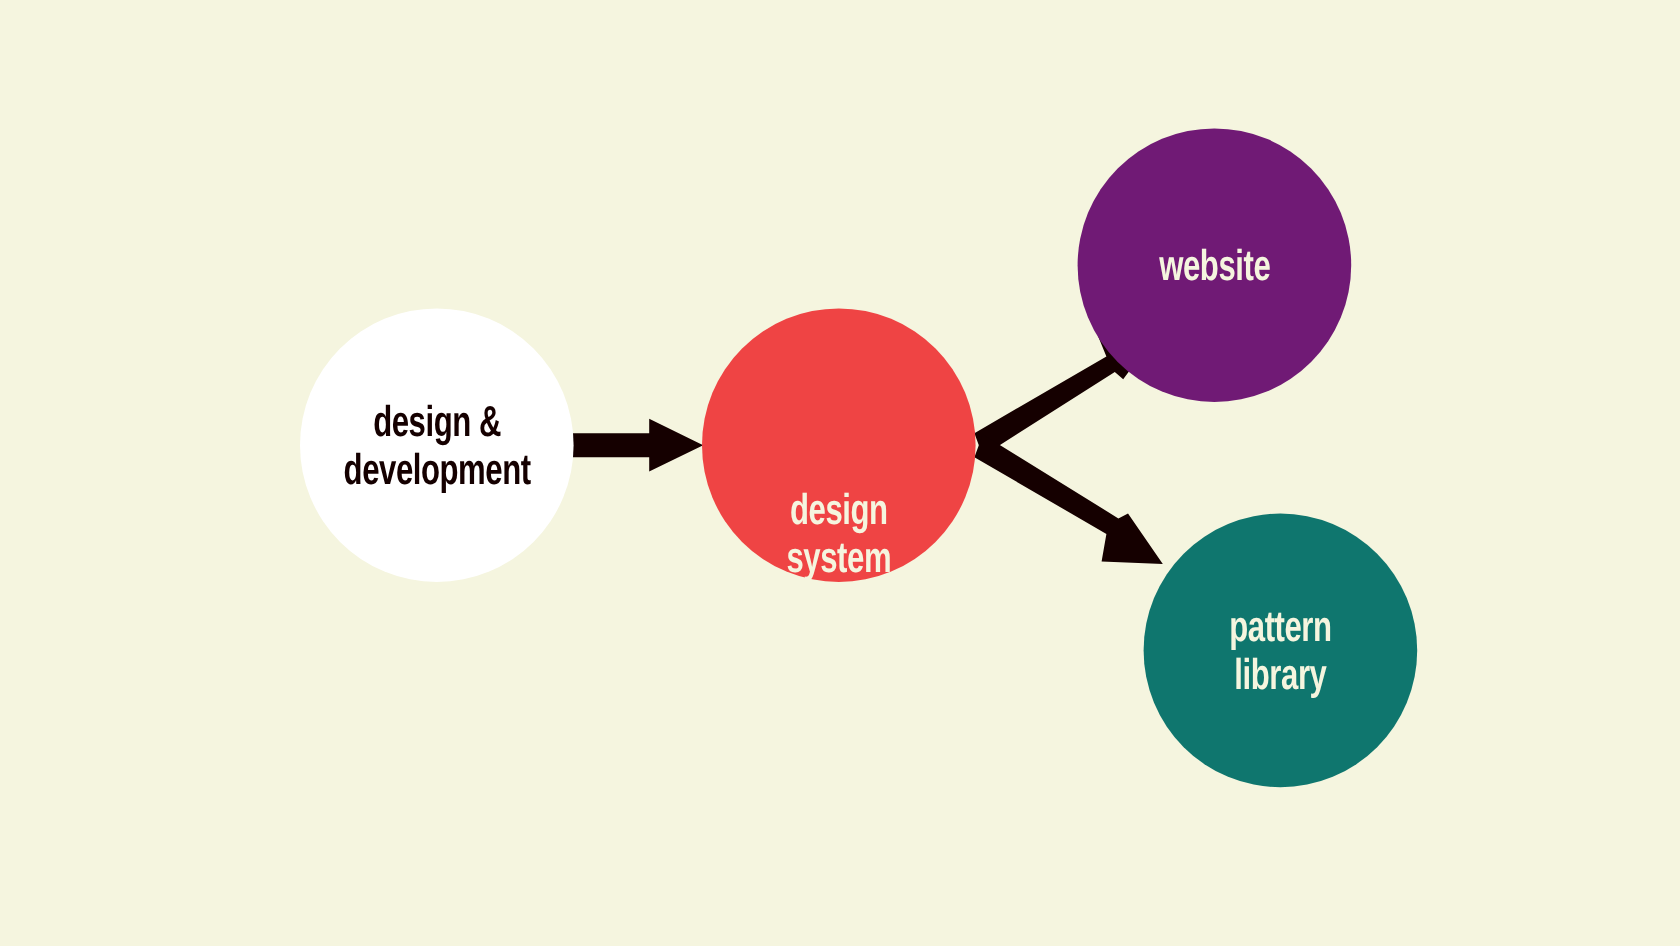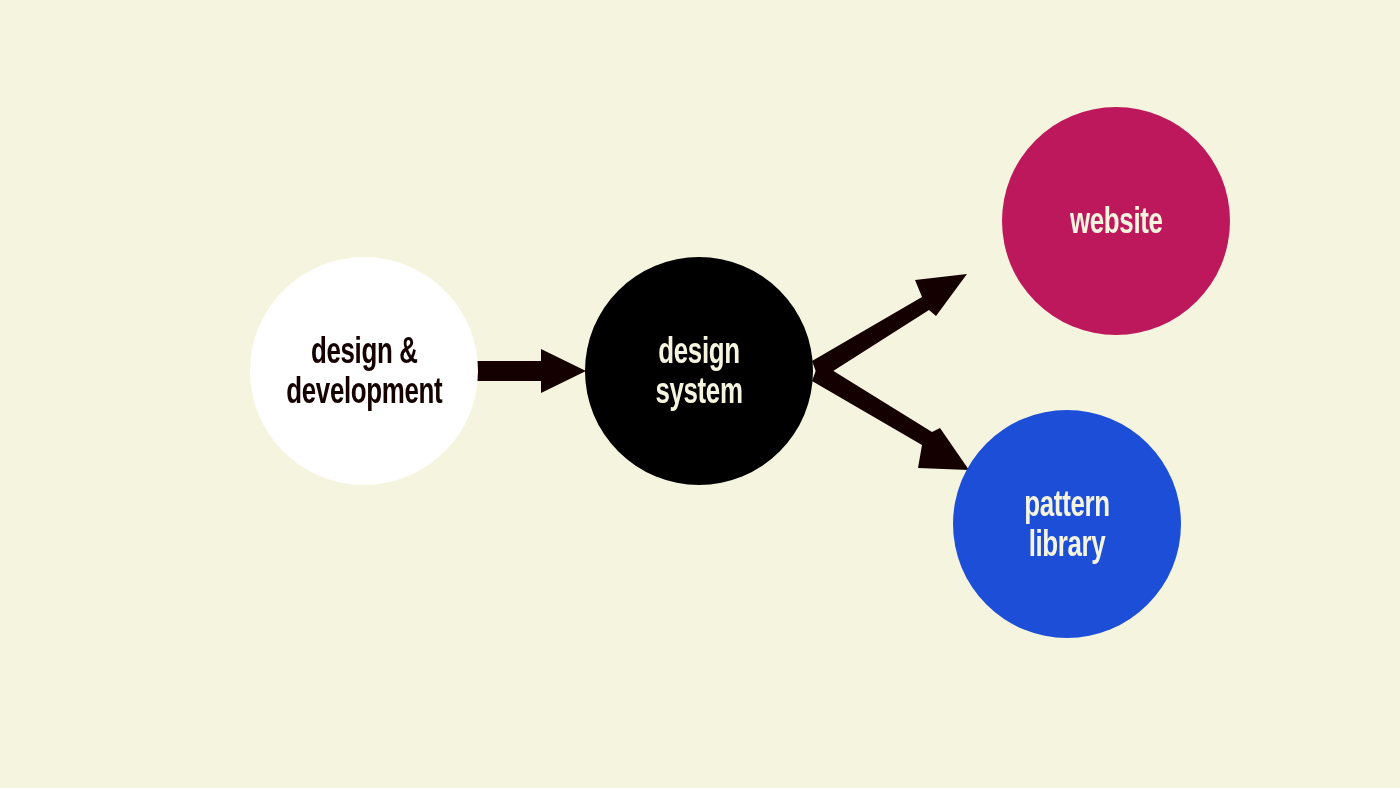--- a/index.html
+++ b/index.html
@@ -22,25 +22,25 @@
       font-weight: bold;
       font-size: 36px;
       line-height: 40px;
       display: inline-block;
       transform: scaleX(0.72);
       white-space: pre-line;
       letter-spacing: -0.5px;
     }
     #node-dd { left: 250px; top: 257px; background: #ffffff; }
     #node-dd .label { color: #150000; }
-    #node-ds { left: 585px; top: 257px; background: #000000; }
+    #node-ds { left: 585px; top: 257px; background: #ef4444; align-items: flex-end; }
     #node-ds .label { color: #F5F5DF; }
-    #node-web { left: 1002px; top: 107px; background: #be185d; }
+    #node-web { left: 898px; top: 107px; background: #701a75; }
     #node-web .label { color: #F5F5DF; }
-    #node-pl { left: 953px; top: 410px; background: #1d4ed8; }
+    #node-pl { left: 953px; top: 428px; background: #0f766e; }
     #node-pl .label { color: #F5F5DF; }
   </style>
 </head>
 <body>
 
 <svg id="canvas" viewBox="0 0 1400 788" xmlns="http://www.w3.org/2000/svg">
 
   <g>
     <polygon points="477,361 541,361 541,349 586,371 541,393 541,381 477,381" fill="#150000"></polygon>
   </g>

